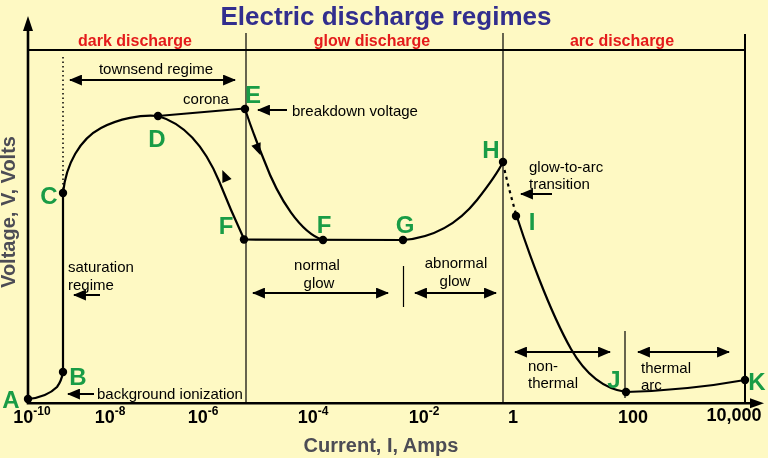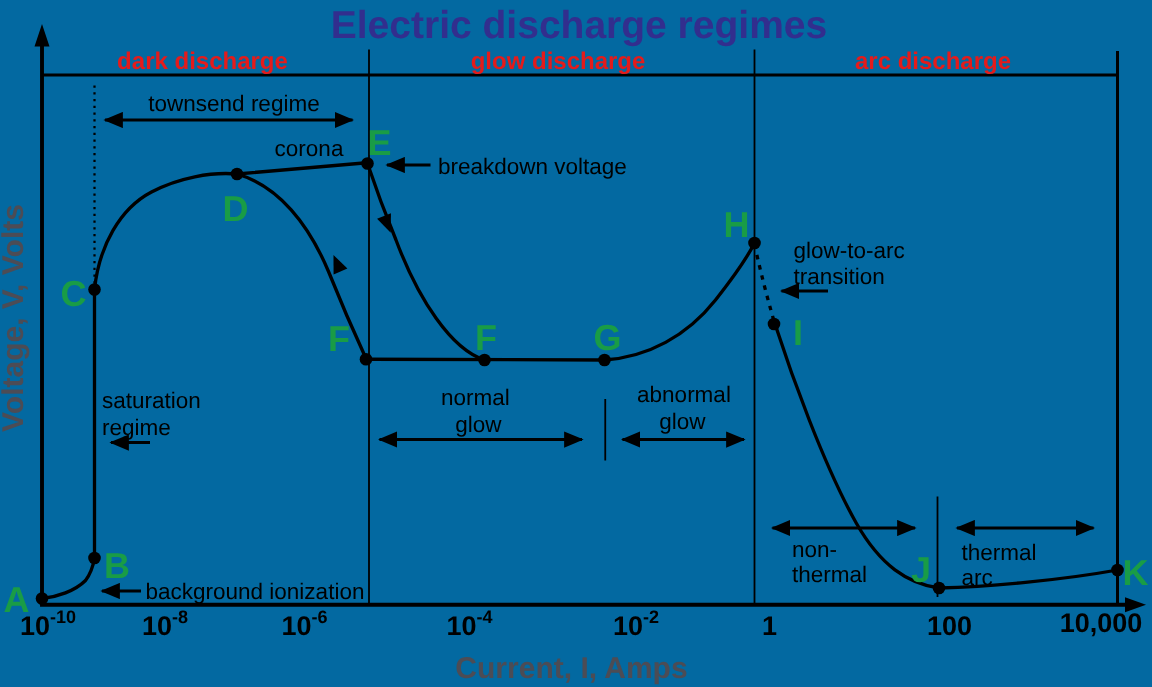--- a/index.html
+++ b/index.html
@@ -1,16 +1,16 @@
 <!DOCTYPE html>
 <html><head>
 <meta charset="utf-8">
 <style>
   html, body { margin: 0; padding: 0; background: #ffffff; }
-  .stage { position: relative; width: 768px; height: 458px; background: #0369a1; overflow: hidden; }
+  .stage { position: relative; width: 768px; height: 458px; background: #fef9c3; overflow: hidden; }
   svg text { font-family: "Liberation Sans", sans-serif; }
   .title-text { font-size: 26px; font-weight: bold; fill: #322e8e; }
   .region-text { font-size: 16px; font-weight: bold; fill: #e41b1b; }
   .pt-label { font-size: 24px; font-weight: bold; fill: #199c46; }
   .ann-text { font-size: 15px; fill: #000000; }
   .tick-text { font-size: 18px; font-weight: bold; fill: #000000; }
   .tick-exp { font-size: 12px; font-weight: bold; }
   .axis-label { font-size: 20px; font-weight: bold; fill: #4c4c55; }
   .frame { stroke: #000000; fill: none; }
   .curve { stroke: #000000; stroke-width: 2.2; fill: none; }

